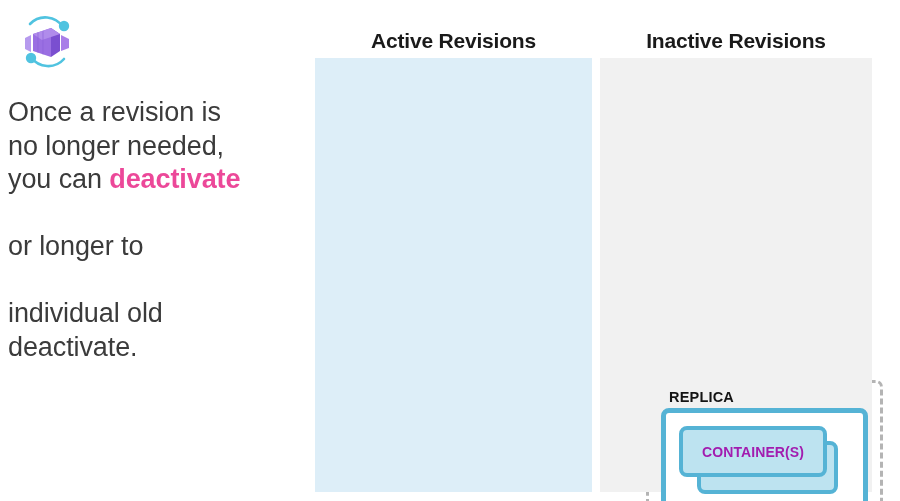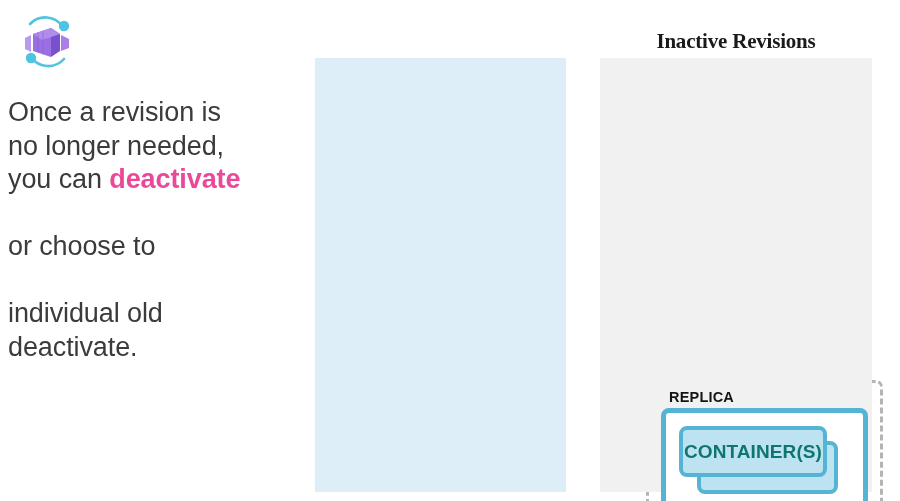--- a/index.html
+++ b/index.html
@@ -45,25 +45,25 @@
   
   .col-header {
     position: absolute;
     font-size: 21px;
     font-weight: 700;
     color: #1a1a1a;
     text-align: center;
     letter-spacing: -0.2px;
   }
   #hdr-active   { left: 315px; top: 29px; width: 277px; }
-  #hdr-inactive { left: 600px; top: 29px; width: 272px; font-family: Liberation Serif, serif; }
+  #hdr-inactive { left: 600px; top: 29px; width: 272px; }
 
   
   .panel { position: absolute; }
-  #panel-active   { left: 315px; top: 58px; width: 251px; height: 434px; background: #ddeef8; }
+  #panel-active   { left: 315px; top: 58px; width: 277px; height: 434px; background: #ddeef8; }
   #panel-inactive { left: 600px; top: 58px; width: 272px; height: 434px; background: #f1f1f1; }
 
   
   .revision-group { position: absolute; }
   .revision-label {
     position: absolute;
     font-size: 17px;
     font-weight: 700;
     color: #141414;
     letter-spacing: 0.1px;
@@ -95,23 +95,23 @@
   .container-box {
     position: absolute;
     border: 4px solid #55b3d5;
     border-radius: 8px;
     background: #bde3f0;
     box-sizing: border-box;
   }
   .container-back { z-index: 3; }
   .container-front { z-index: 4; display: flex; align-items: center; justify-content: center; }
   .container-label {
-    font-size: 19px;
-    font-weight: 700;
-    color: #0f766e;
+    font-size: 14px;
+    font-weight: 700;
+    color: #a21caf;
     letter-spacing: 0.1px;
     white-space: nowrap;
   }
 
   
   #rev2-label   { left: 341px; top: 296px; }
   #rev2-dashed  { left: 331px; top: 322px; width: 237px; height: 152px; }
   #rev2-replica-label { left: 354px; top: 331px; }
   #rev2-replica { left: 346px; top: 350px; width: 207px; height: 111px; }
   #rev2-cont-back  { left: 382px; top: 383px; width: 141px; height: 53px; }
@@ -141,26 +141,27 @@
 
       <path d="M 45 21 L 53 25 L 53 34 L 45 37 Z" fill="#a97ee8"></path>
     </svg>
   </div>
 
   <div id="caption">
     <span>Once a revision is</span><br>
     <span>no longer needed,</span><br>
     <span>you can </span><b>deactivate</b><br>
     <br>
-    <span>or choose to</span><br>
+    <span>or longer to</span><br>
     <br>
     <span>individual old</span><br>
     <span>deactivate.</span>
   </div>
 
+  <div class="col-header" id="hdr-active">Active Revisions</div>
   <div class="col-header" id="hdr-inactive">Inactive Revisions</div>
 
   <div class="panel" id="panel-active">
 
     <div class="revision-group">
       <div class="revision-label" id="rev2-label">REVISION 2</div>
 
       <div class="dashed-box" id="rev2-dashed"></div>
 
       <div class="replica-label" id="rev2-replica-label">REPLICA</div>

